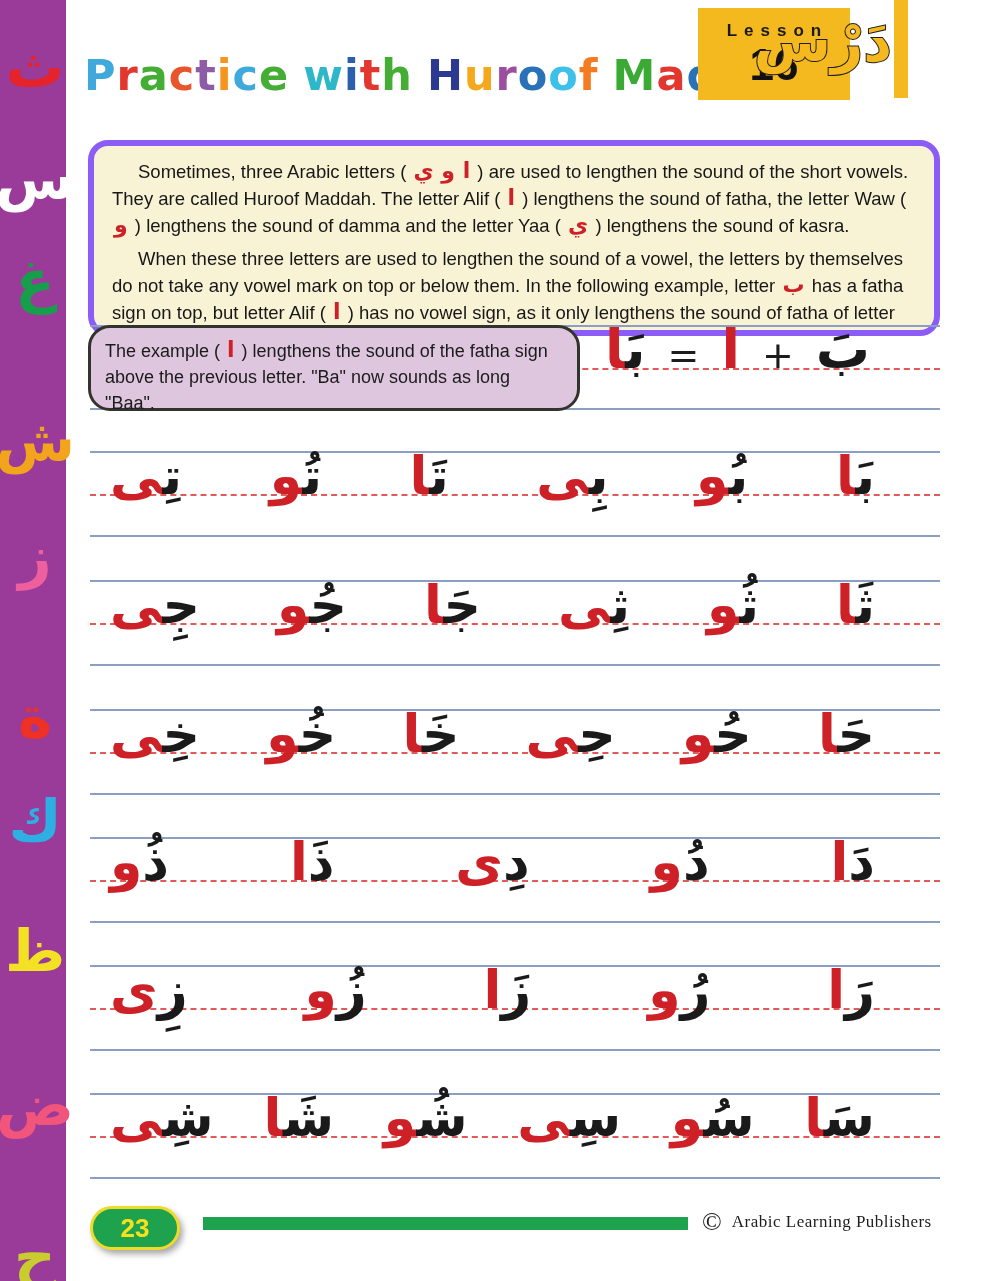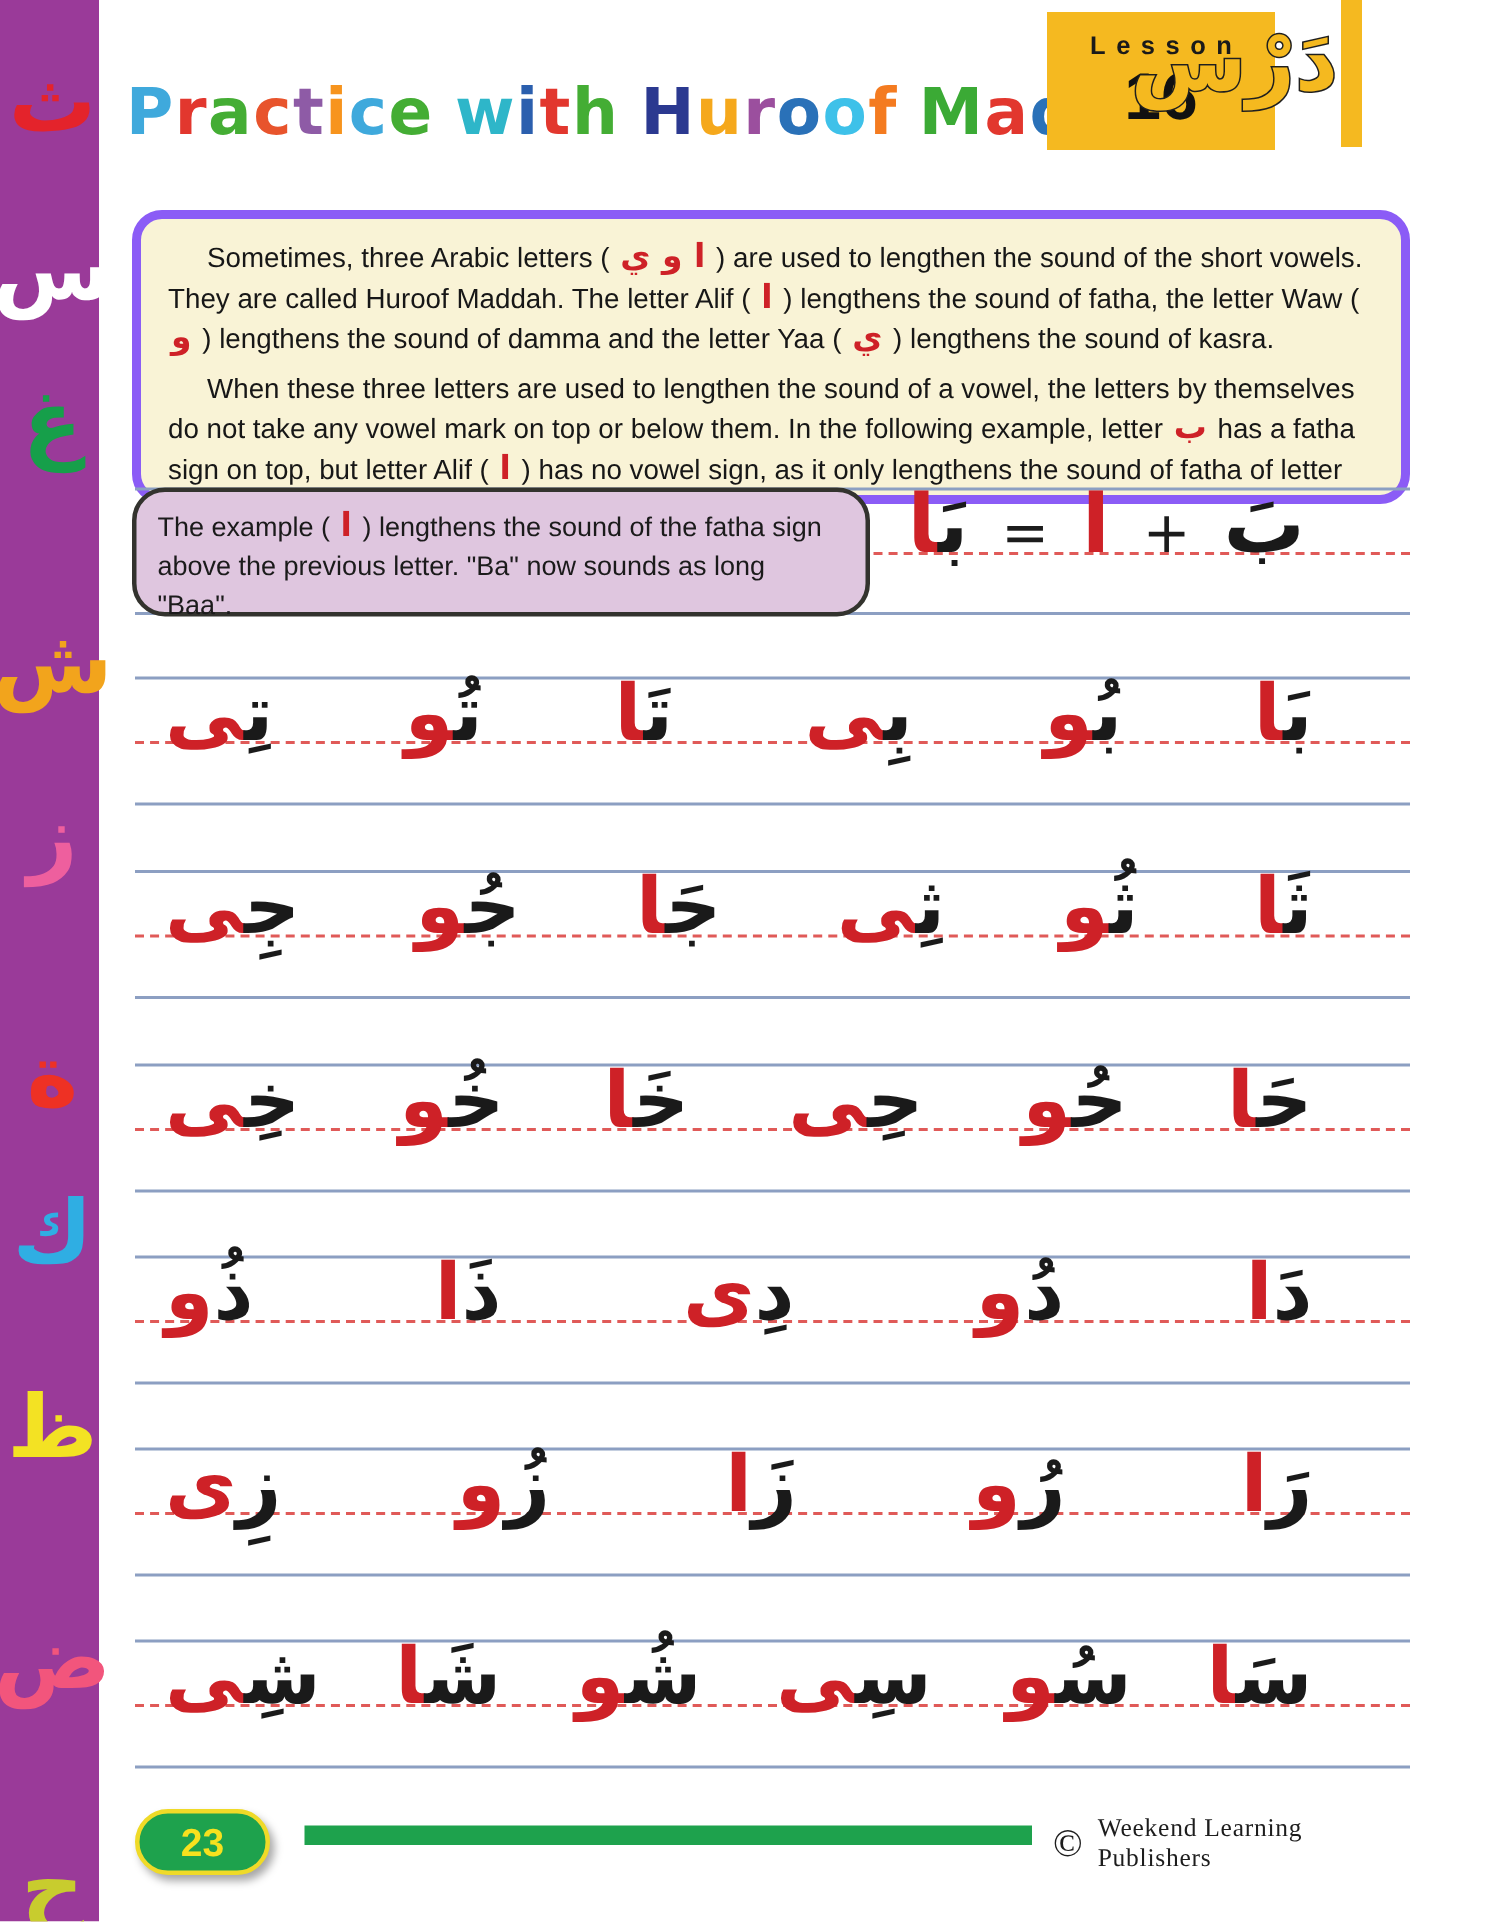--- a/index.html
+++ b/index.html
@@ -204,14 +204,14 @@
       </div>
     </div>
   </div>
 
 <div class="page-badge">
   <span>23</span>
 </div>
 <div class="footer-bar"></div>
 <div class="copyright">
   <span class="sym">©</span>
-  <span class="pub">Weekend Learning Publishers</span>
+  <span class="pub">Arabic Learning Publishers</span>
 </div>
 
 </body></html>

